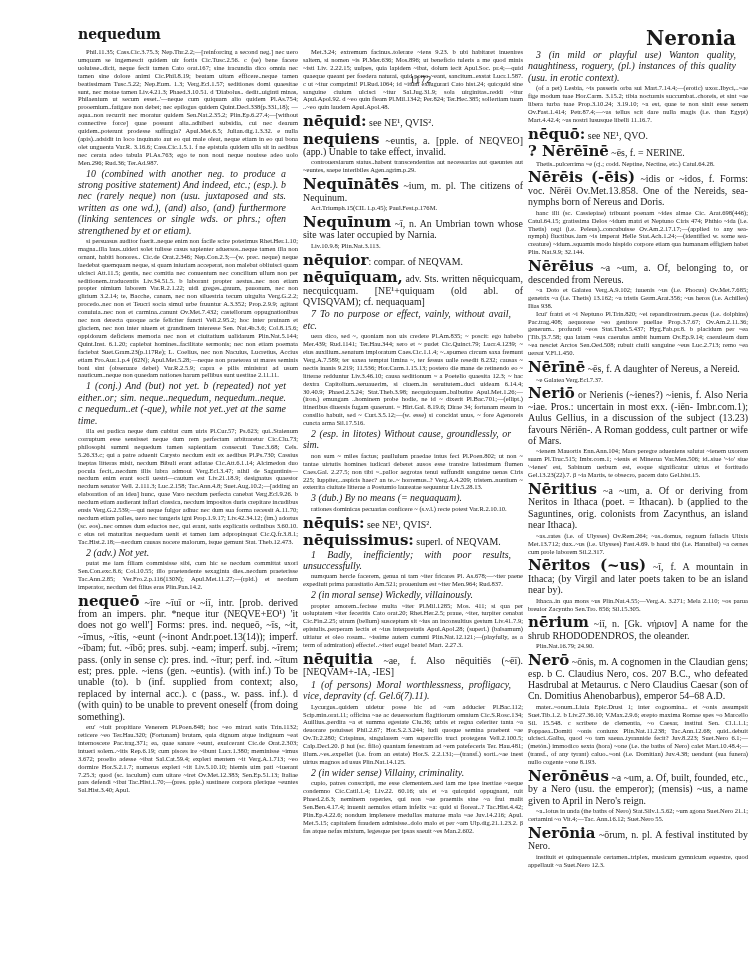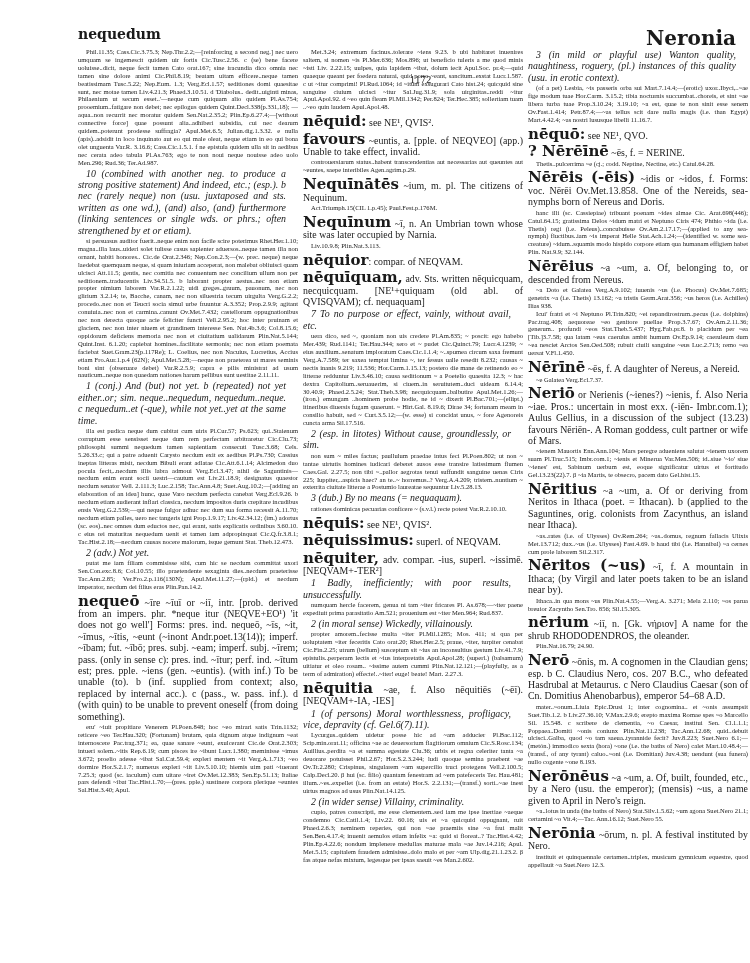--- a/index.html
+++ b/index.html
@@ -36,37 +36,36 @@
       <p class="def indent">1 (conj.) And (but) not yet. b (repeated) not yet either..or; sim. neque..nequedum, nequedum..neque. c nequedum..et (-que), while not yet..yet at the same time.</p>
       <p class="cit indent">illa est pudica neque dum cubitat cum uiris Pl.Cur.57; Ps.623; qui..Staienum corruptum esse sensisset neque dum rem perfectam arbitraretur Cic.Clu.73; philosophi summi nequedum tamen sapientiam consecuti Tusc.3.68; Cels. 5.26.33.c; qui a patre aduenit Carysto necdum exit ex aedibus Pl.Ps.730; Cassius ineptas litteras misit, necdum Bibuli erant adlatae Cic.Att.6.1.14; Alcimedon duo pocula fecit,..necdum illis labra admoui Verg.Ecl.3.47; nihil de Saguntinis—necdum enim erant socii uestri—cautum est Liv.21.18.9; designatus quaestor necdum senator Vell. 2.111.3; Luc.2.158; Tac.Ann.4.8; Suet.Aug.10.2;—[adding an elaboration of an idea] hunc, quae Varo necdum perfecta canebat Verg.Ecl.9.26. b necdum etiam audierant inflari classica, necdum impositos duris crepitare incudibus ensis Verg.G.2.539;—qui neque fulgor adhuc nec dum sua forma recessit A.11.70; necdum etiam palles, uero nec tangeris igni Prop.1.9.17; Liv.42.34.12; (im.) adortus (sc. eos)..nec omnes dum eductos nec, qui erant, satis explicatis ordinibus 3.60.10. c eius rei maturitas nequedum uenit et tamen iam adpropinquat Cic.Q.fr.3.8.1; Tac.Hist.2.18;—necdum causas nocere malorum, isque gemunt Stat. Theb.12.473.</p>
       <p class="def indent">2 (adv.) Not yet.</p>
       <p class="cit indent">putat me iam filiam commisisse sibi, cum hic se necdum committat uxori Sen.Con.exc.8.6; Col.10.55; illo praetendente sexaginta dies..necdum praeterisse Tac.Ann.2.85; Ver.Fro.2.p.116(130N); Apul.Met.11.27;—(rpld.) et necdum imperator, necdum dei filius eras Plin.Pan.14.2.</p>
       <p class="hw-line"><span class="hw">nequeō</span><span> ~īre ~īuī or ~iī, intr. [prob. derived from an impers. phr. *neque itur (NEQVE+EO¹) 'it does not go well'] Forms: pres. ind. nequeō, ~īs, ~it, ~īmus, ~ītis, ~eunt (~inont Andr.poet.13(14)); imperf. ~ībam; fut. ~ībō; pres. subj. ~eam; imperf. subj. ~īrem; pass. (only in sense c): pres. ind. ~ītur; perf. ind. ~ītum est; pres. pple. ~iens (gen. ~euntis). (with inf.) To be unable (to). b (inf. supplied from context; also, replaced by internal acc.). c (pass., w. pass. inf.). d (with quin) to be unable to prevent oneself (from doing something).</span></p>
       <p class="cit indent">eru' ~iuit propitiare Venerem Pl.Poen.848; hoc ~eo mirari satis Trin.1132; reticere ~eo Ter.Hau.320; (Fortunam) brutam, quia dignum atque indignum ~eat internoscere Pac.trag.371; ea, quae sanare ~eunt, exulcerant Cic.de Orat.2.303; intueri solem..~itis Rep.6.19; cum pisces ire ~ibunt Lucr.1.380; meminisse ~imus 3.672; proelio adesse ~ibat Sal.Cat.59.4; expleri mentem ~it Verg.A.1.713; ~eo dormire Hor.S.2.1.7; numerus expleri ~iit Liv.5.10.10; hiemis uim pati ~iuerant 7.25.3; quod (sc. iaculum) cum uitare ~iret Ov.Met.12.383; Sen.Ep.51.13; Italiae pars defendi ~ibat Tac.Hist.1.70;—(pres. pple.) sustinere corpora plerique ~euntes Sal.Hist.3.40; Apul.</p>
     </div>
   <div class="col col-2">
       <p class="cit indent">Met.3.24; extremum facinus..tolerare ~iens 9.23. b ubi habitaret inuenires saltem, si nomen ~is Pl.Mer.636; Mos.896; ut beneficio tuleris a me quod minis ~isti Liv. 2.22.15; uulpes, quia lapidem ~ibat, dolum iecit Apul.Soc. pr.4;—quid quaeque queant per foedera naturai, quid porro ~eant, sancitum..exstat Lucr.1.587. c ut ~itur comprimi! Pl.Rud.1064; id ~itum exsugurari Cato hist.24; quicquid sine sanguine ciuium ulcisci ~itur Sal.Jug.31.9; sola uirginitas..reddi ~itur Apul.Apol.92. d ~eo quin fleam Pl.Mil.1342; Per.824; Ter.Hec.385; sollertiam tuam ..~eo quin laudem Apul.Apol.48.</p>
       <p class="hw-line"><span class="hw">nēquid:</span><span> see NE¹, QVIS².</span></p>
-      <p class="hw-line"><span class="hw">favours</span><span> ~euntis, a. [pple. of NEQVEO] (app.) Unable to take effect, invalid.</span></p>
+      <p class="hw-line"><span class="hw">nequiens</span><span> ~euntis, a. [pple. of NEQVEO] (app.) Unable to take effect, invalid.</span></p>
       <p class="cit indent">controuersiarum status..habent transcendentias aut necessarias aut queuntes aut ~euntes, saepe interibiles Agen.agrim.p.29.</p>
       <p class="hw-line"><span class="hw">Nequīnātēs</span><span> ~ium, m. pl. The citizens of Nequinum.</span></p>
       <p class="cit indent">Act.Triumph.15(CIL 1.p.45); Paul.Fest.p.176M.</p>
       <p class="hw-line"><span class="hw">Nequīnum</span><span> ~ī, n. An Umbrian town whose site was later occupied by Narnia.</span></p>
       <p class="cit indent">Liv.10.9.8; Plin.Nat.3.113.</p>
       <p class="hw-line"><span class="hw">nēquior</span><span>: compar. of NEQVAM.</span></p>
       <p class="hw-line"><span class="hw">nēquīquam,</span><span> adv. Sts. written nēquicquam, necquicquam. [NE¹+quiquam (old abl. of QVISQVAM); cf. nequaquam]</span></p>
       <p class="def indent">7 To no purpose or effect, vainly, without avail, etc.</p>
       <p class="cit indent">uera dico, sed ~, quoniam non uis credere Pl.Am.835; ~ poscit: ego habebo Mer.439; Rud.1141; Ter.Hau.344; sero et ~ pudet Cic.Quinct.79; Lucr.4.1239; ~ eius auxilium..senatum imploratum Caes.Cic.1.1.4; ~..spumea circum saxa fremunt Verg.A.7.589; ter saxea temptat limina ~, ter fessus ualle resedit 8.232; causas ~ nectis inanis 9.219; 11.536; Hor.Carm.1.15.13; postero die mane de retinendo eo ~ litterae redduntur Liv.3.46.10; causa seditionum ~ a Poetelio quaesita 12.3; ~ hac dextra Capitolium..seruauerim, si ciuem..in seruitutem..duci uideam 6.14.4; 30.40.9; Phaed.2.5.24; Stat.Theb.3.98; necquicquam..balbutire Apul.Met.1.26;—(iron.) emungam ..hominem probe hodie, ne id ~ dixerit Pl.Bac.701;—(ellipt.) itineribus diuersis fugam quaerunt. ~ Hirt.Gal. 8.19.6; Dirae 34; fortunam meam in consilio habuit, sed ~ Curt.3.5.12;—(w. esse) si concidat unus, ~ fore Agenoreis cuncta arma Sil.17.516.</p>
       <p class="def indent">2 (esp. in litotes) Without cause, groundlessly, or sim.</p>
       <p class="cit indent">non sum ~ miles factus; paullulum praedae intus feci Pl.Poen.802; ut non ~ tantae uirtutis homines iudicari deberet ausos esse transire latissimum flumen Caes.Gal. 2.27.5; non tibi ~..pallor aegrotas tenui suffundit sanguine uenas Ciris 225; Iuppiter,..aspicis haec? an te..~ horremus..? Verg.A.4.209; tristem..nuntium ~ exterrita ciuitate litterae a Postumio laureatae sequuntur Liv.5.28.13.</p>
       <p class="def indent">3 (dub.) By no means (= nequaquam).</p>
       <p class="cit indent">rationes dominicas pecuarias conficere ~ (s.v.l.) recte potest Var.R.2.10.10.</p>
       <p class="hw-line"><span class="hw">nēquis:</span><span> see NE¹, QVIS².</span></p>
       <p class="hw-line"><span class="hw">nēquissimus:</span><span> superl. of NEQVAM.</span></p>
-      <p class="hw-line"><span class="hw">nēquiter,</span><span> adv. compar. -ius, superl. ~issimē. [NEQVAM+-TER²]</span></p>
       <p class="def indent">1 Badly, inefficiently; with poor results, unsuccessfully.</p>
       <p class="cit indent">numquam hercle facerem, genua ni tam ~iter fricares Pl. As.678;—~iter paene expediuit prima parasitatio Am.521; prouenium est ~iter Men.964; Rud.837.</p>
       <p class="def indent">2 (in moral sense) Wickedly, villainously.</p>
       <p class="cit indent">propter amorem..fecisse multa ~iter Pl.Mil.1285; Mos. 411; si qua per uoluptatem ~iter feceritis Cato orat.20; Rhet.Her.2.5; praue, ~iter, turpiter cenabat Cic.Fin.2.25; utrum (bellum) susceptum sit ~ius an inconsultius gestum Liv.41.7.9; epistulis..perperam lectis et ~ius interpretatis Apul.Apol.28; (superl.) (balsamum) uitiatur et oleo rosam.. ~issime autem cummi Plin.Nat.12.121;—(playfully, as a term of admiration) effecte!..~iter! euge! beate! Mart. 2.27.3.</p>
       <p class="hw-line"><span class="hw">nēquitia</span><span> ~ae, f. Also nēquitiēs (~ēī). [NEQVAM+-IA, -IES]</span></p>
       <p class="def indent">1 (of persons) Moral worthlessness, profligacy, vice, depravity (cf. Gel.6(7).11).</p>
       <p class="cit indent">Lycurgus..quidem uidetur posse hic ad ~am adducier Pl.Bac.112; Scip.min.orat.11; officina ~ae ac deuersorium flagitiorum omnium Cic.S.Rosc.134; Auillius..perdita ~a et summa egestate Clu.36; urbis et regna celeriter tanta ~a deuorare potuisset Phil.2.67; Hor.S.2.3.244; ludi quoque semina praebent ~ae Ov.Tr.2.280; Crispinus, singularem ~am supercilio truci protegens Vell.2.100.5; Calp.Decl.20. β hui (sc. filio) quantam fenestram ad ~em patefeceris Ter. Hau.481; illum..~es..expellet (i.e. from an estate) Hor.S. 2.2.131;—(transf.) sorti..~ae inest uirtus magnos ad usus Plin.Nat.14.125.</p>
       <p class="def indent">2 (in wider sense) Villainy, criminality.</p>
       <p class="cit indent">cupio, patres conscripti, me esse clementem..sed iam me ipse inertiae ~aeque condemno Cic.Catil.1.4; Liv.22. 60.16; uis et ~a quicquid oppugnant, ruit Phaed.2.6.3; neminem reperies, qui non ~ae praemiis sine ~a frui malit Sen.Ben.4.17.4; inuenit aemulos etiam infelix ~a: quid si floreat..? Tac.Hist.4.42; Plin.Ep.4.22.6; nondum implenere medullas maturae mala ~ae Juv.14.216; Apul. Met.5.15; capitalem fraudem admisisse..dolo malo et per ~am Ulp.dig.21.1.23.2. β fas atque nefas mixtum, legesque per ipsas saeuit ~es Man.2.602.</p>
     </div>

